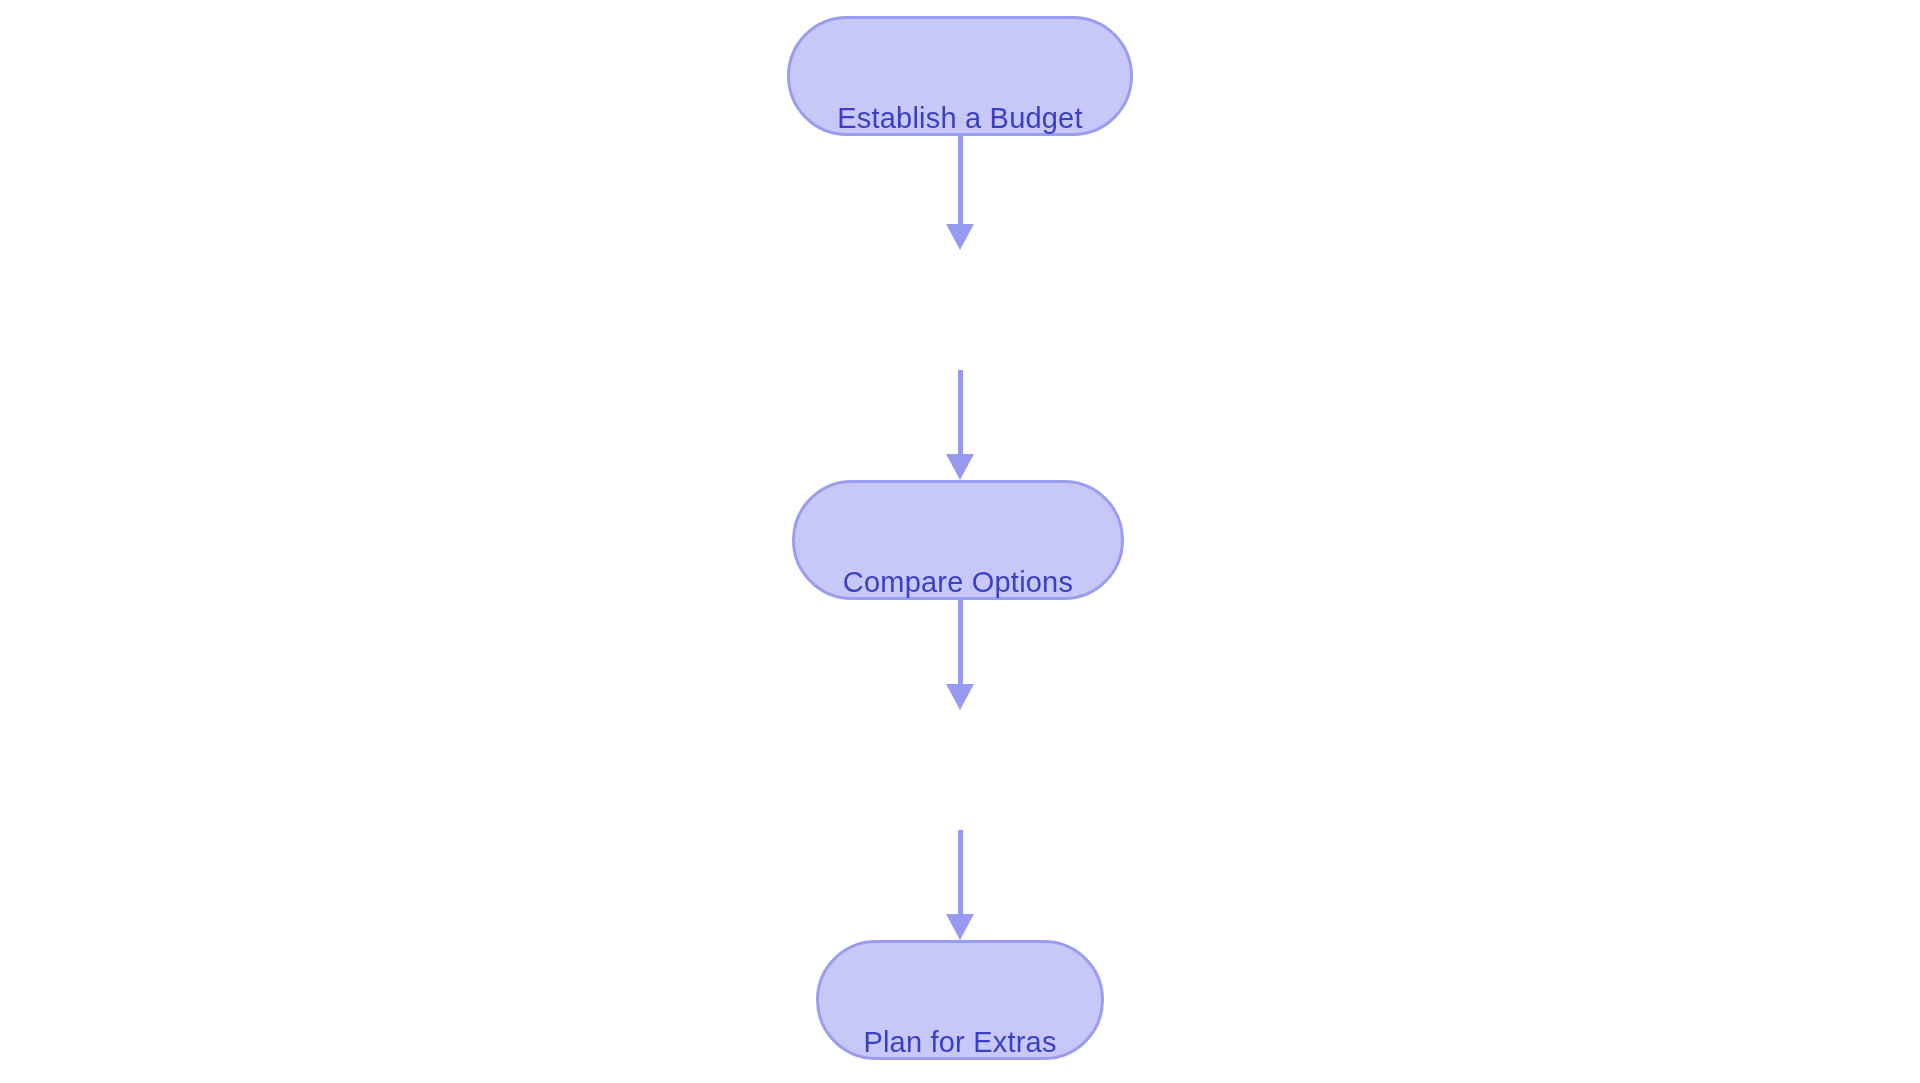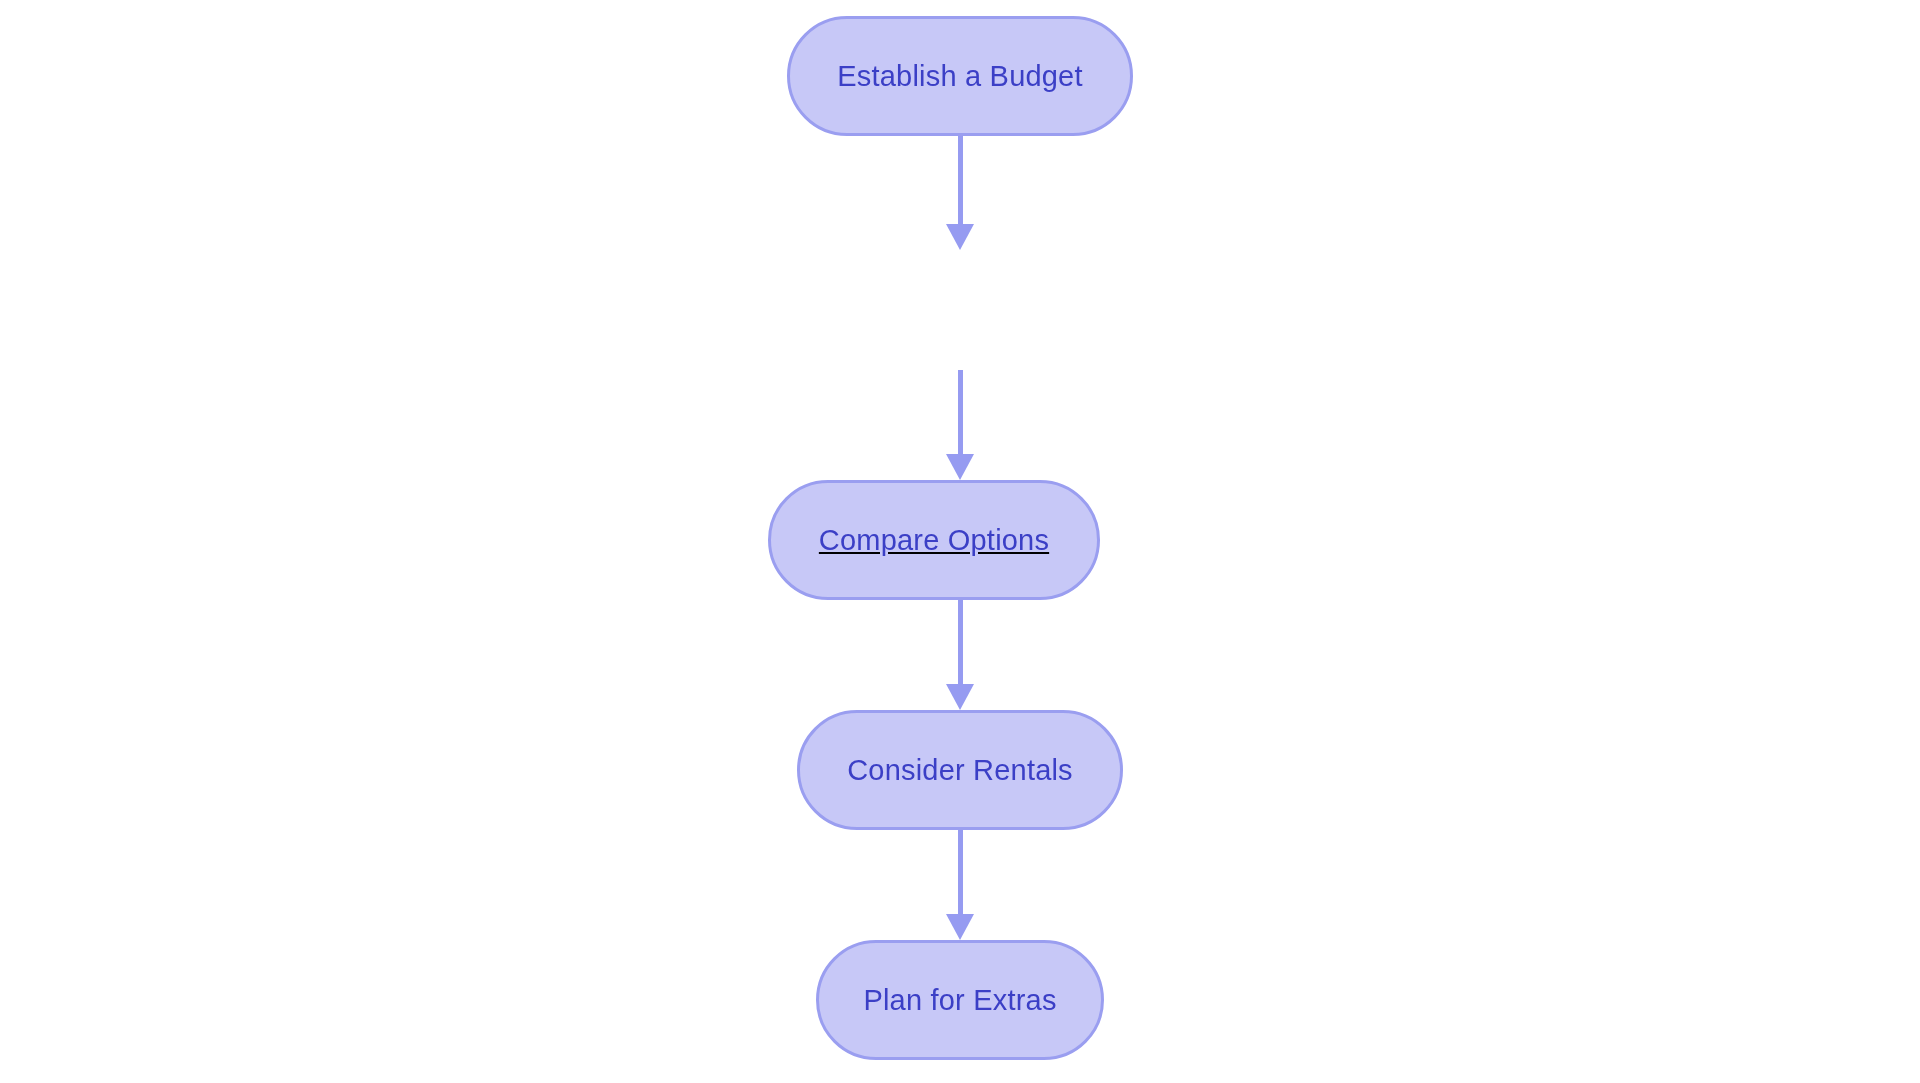--- a/index.html
+++ b/index.html
@@ -16,36 +16,36 @@
     overflow: hidden;
   }
   .node {
     position: absolute;
     box-sizing: border-box;
     height: 120px;
     background: var(--node-fill, #c7c8f7);
     border: 3px solid var(--node-border, #9a9ef0);
     border-radius: 60px;
     display: flex;
-    align-items: center;
+    align-items: flex-end;
     justify-content: center;
   }
   .node-label {
     color: var(--text-color, #3b3fc6);
     font-size: 29px;
     font-weight: 400;
     letter-spacing: 0.2px;
     white-space: nowrap;
     line-height: 1;
     user-select: none;
   }
   
   .n1 { left: 787px; top: 16px;  width: 346px; }
   .n2 { left: 782px; top: 250px; width: 356px; }
-  .n3 { left: 768px; top: 480px; width: 332px; text-decoration: underline; }
+  .n3 { left: 792px; top: 480px; width: 332px; }
   .n4 { left: 797px; top: 710px; width: 326px; }
   .n5 { left: 816px; top: 940px; width: 288px; }
 
   .arrow {
     position: absolute;
     left: 960px;
     width: 0;
     display: flex;
     flex-direction: column;
     align-items: center;
@@ -89,23 +89,20 @@
 
   <div class="node n3">
     <span class="node-label">Compare Options</span>
   </div>
 
   <div class="arrow a3">
     <div class="arrow-line"></div>
     <div class="arrow-head"></div>
   </div>
 
-  <div class="node n4">
-    <span class="node-label">Consider Rentals</span>
-  </div>
 
   <div class="arrow a4">
     <div class="arrow-line"></div>
     <div class="arrow-head"></div>
   </div>
 
   <div class="node n5">
     <span class="node-label">Plan for Extras</span>
   </div>
 

